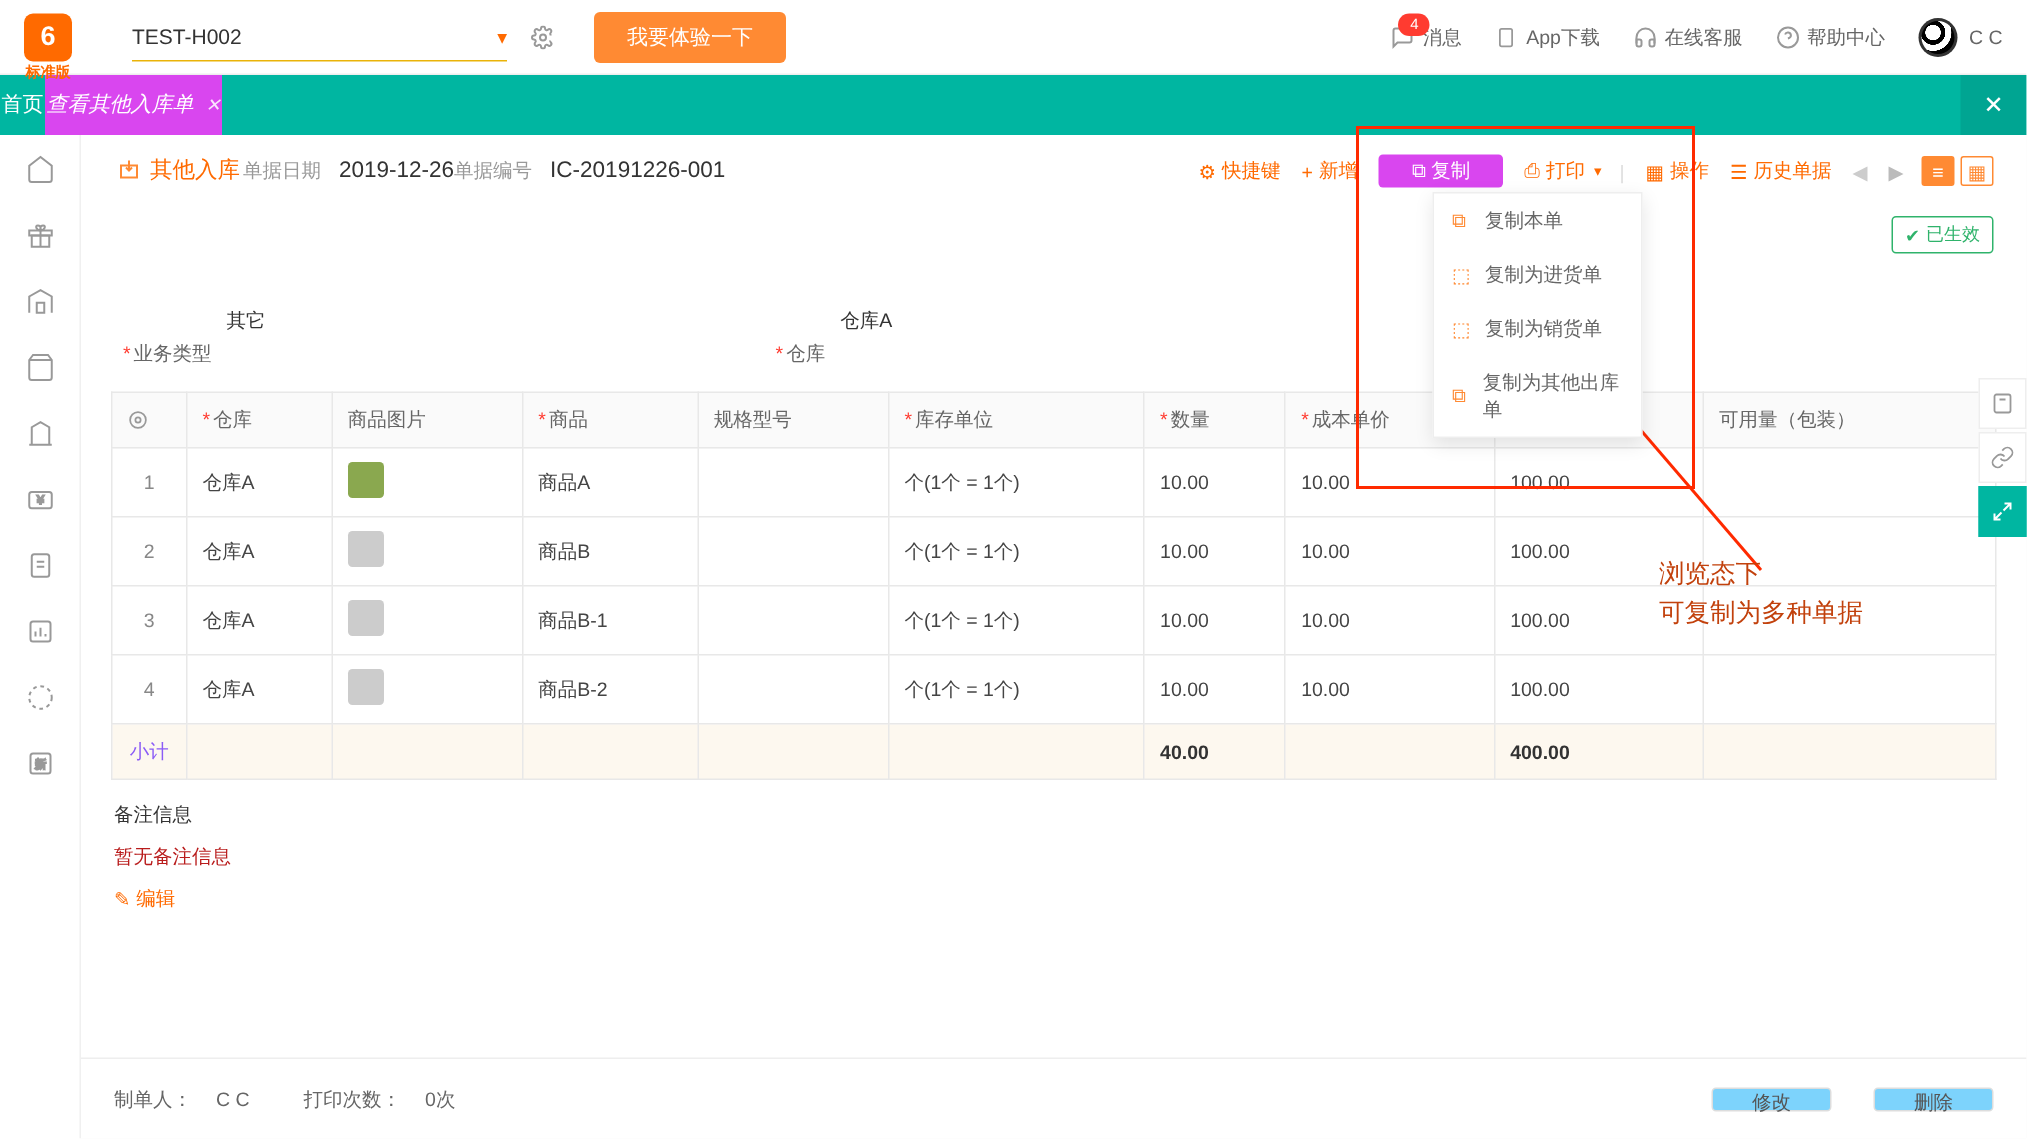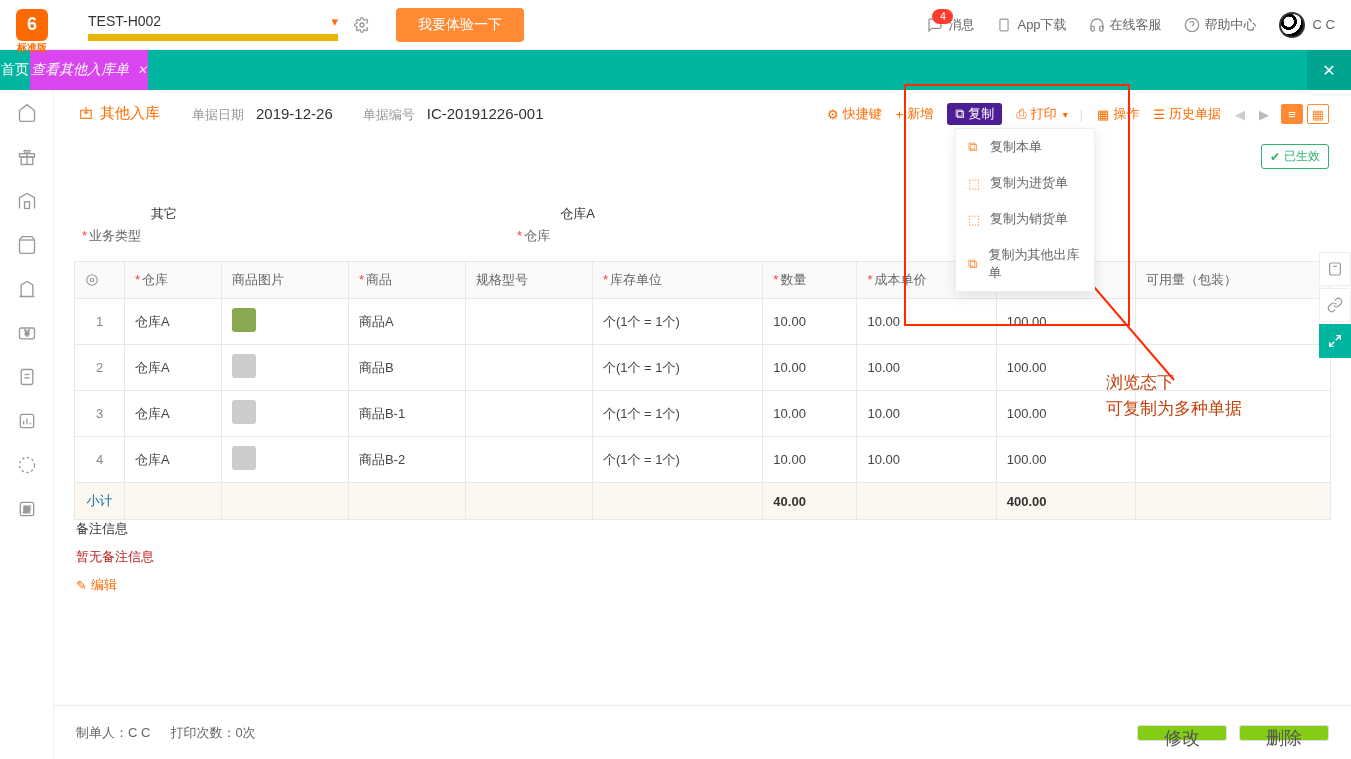--- a/index.html
+++ b/index.html
@@ -3,21 +3,21 @@
 <meta charset="utf-8">
 <style>
 *{margin:0;padding:0;box-sizing:border-box;font-family:"Microsoft YaHei","PingFang SC",sans-serif;}
 body{background:#fff;font-size:13px;color:#333;overflow:hidden;}
 .app{display:flex;flex-direction:column;width:1351px;height:759px;}
 
 
 .topbar{height:50px;display:flex;align-items:center;padding:0 16px;border-bottom:1px solid #eee;background:#fff;}
 .logo{width:32px;height:32px;background:#ff6a00;border-radius:6px;display:flex;align-items:center;justify-content:center;color:#fff;font-weight:bold;font-size:18px;position:relative;}
 .logo-sub{position:absolute;bottom:-14px;left:0;width:32px;text-align:center;font-size:10px;color:#ff6a00;}
-.shop-select{margin-left:40px;width:250px;height:32px;border-bottom:7px solid #eab308;display:flex;align-items:center;justify-content:space-between;color:#333;cursor:pointer;}
+.shop-select{margin-left:40px;width:250px;height:32px;border-bottom:1px solid #eab308;display:flex;align-items:center;justify-content:space-between;color:#333;cursor:pointer;}
 .shop-select .v{font-size:14px;}
 .shop-select .caret{color:#ff6a00;}
 .gear-top{margin-left:16px;color:#999;cursor:pointer;}
 .trial-btn{margin-left:26px;background:#ff8a33;color:#fff;height:34px;padding:0 22px;border:none;border-radius:4px;cursor:pointer;font-size:14px;}
 .topbar-spacer{flex:1;}
 .top-link{display:flex;align-items:center;gap:5px;color:#666;margin-left:22px;cursor:pointer;font-size:13px;}
 .top-link .ic{width:16px;height:16px;display:inline-flex;align-items:center;justify-content:center;color:#999;font-size:15px;}
 .badge{position:relative;}
 .badge::after{content:attr(data-badge);position:absolute;top:-8px;right:-10px;background:#ff3b30;color:#fff;font-size:10px;min-width:15px;height:15px;border-radius:8px;display:flex;align-items:center;justify-content:center;padding:0 3px;}
 .avatar{width:26px;height:26px;border-radius:50%;background:#333;display:inline-block;margin-left:22px;position:relative;overflow:hidden;}
@@ -35,27 +35,27 @@
 
 .bodywrap{flex:1;display:flex;min-height:0;}
 .sidebar{width:54px;background:#fff;border-right:1px solid #f0f0f0;display:flex;flex-direction:column;align-items:center;padding-top:12px;gap:22px;color:#999;}
 .sidebar .sic{width:22px;height:22px;display:flex;align-items:center;justify-content:center;cursor:pointer;font-size:18px;}
 .main{flex:1;background:#f5f6f7;padding:0;position:relative;min-width:0;display:flex;flex-direction:column;}
 .card{background:#fff;margin:0;flex:1;display:flex;flex-direction:column;min-height:0;position:relative;}
 
 
 .chead{height:48px;display:flex;align-items:center;padding:0 22px;position:relative;}
 .ctab{display:flex;align-items:center;gap:6px;color:#ff6a00;font-size:15px;font-weight:500;border-bottom:2px solid transparent;height:100%;padding:0 2px;}
-.meta{margin-left:30px;color:#999;font-size:13px;}
+.meta{color:#999;font-size:13px;}
 .meta b{color:#333;font-weight:normal;margin-left:8px;}
 .chead-spacer{flex:1;}
 .tool{display:flex;align-items:center;gap:4px;color:#999;margin-left:14px;cursor:pointer;font-size:13px;}
 .tool.orange{color:#ff6a00;}
 .tool .ti{font-size:13px;}
-.tool-copy{background:#4c1d95;color:#fff;padding:2px 8px;border-radius:3px;}
+.tool-copy{background:#d946ef;color:#fff;padding:2px 22px;border-radius:3px;}
 .tool-sep{color:#ddd;margin-left:12px;}
 .viewbtns{display:flex;gap:4px;margin-left:12px;}
 .vb{width:22px;height:20px;border:1px solid #ff8a33;border-radius:2px;display:flex;align-items:center;justify-content:center;cursor:pointer;}
 .vb.on{background:#ff8a33;color:#fff;}
 .vb.off{color:#ff8a33;}
 
 
 .statusrow{padding:6px 22px 14px;display:flex;justify-content:flex-end;}
 .status{border:1px solid #2fb36b;color:#2fb36b;border-radius:3px;padding:3px 8px;font-size:12px;display:flex;align-items:center;gap:4px;}
 
@@ -70,32 +70,32 @@
 
 .twrap{padding:0 20px;}
 table{width:100%;border-collapse:collapse;font-size:13px;}
 th,td{border:1px solid #e8e8e8;padding:9px 10px;text-align:left;color:#444;}
 th{background:#fafafa;color:#666;font-weight:normal;}
 th .req{color:#ff3b30;margin-right:2px;}
 td.idx,th.idx{text-align:center;width:50px;color:#888;}
 .pimg{width:24px;height:24px;background:#8aa84f;border-radius:3px;display:inline-block;}
 .pimg.g{background:#ccc;}
 tr.sub td{background:#fdf8ef;font-weight:bold;color:#333;}
-tr.sub td:first-child{font-weight:normal;color:#0369a1;text-align:center;}
-
-
-.remarks{padding:0 22px;}
+tr.sub td:first-child{font-weight:normal;color:#8b5cf6;text-align:center;}
+
+
+.remarks{padding:14px 22px;}
 .remarks h4{font-size:13px;font-weight:normal;color:#333;margin-bottom:10px;}
 .remarks .none{color:#b91c1c;font-size:13px;margin-bottom:10px;}
 .editlnk{color:#ff6a00;font-size:13px;cursor:pointer;display:flex;align-items:center;gap:4px;}
 
 
-.footer{height:54px;border-top:1px solid #eee;background:#fff;display:flex;align-items:center;padding:0 22px;font-size:13px;color:#666;}
+.footer{height:54px;border-top:1px solid #eee;background:#fff;display:flex;align-items:center;padding:0 22px;font-size:13px;color:#666;gap:16px;}
 .footer .sp{flex:1;}
-.fbtn{height:16px;padding:0 26px;border:1px solid #ddd;background:#84cc16;border-radius:3px;margin-left:12px;cursor:pointer;font-size:18px;color:#555;}
+.fbtn{height:16px;padding:0 26px;border:1px solid #ddd;background:#7dd3fc;border-radius:3px;margin-left:12px;cursor:pointer;font-size:13px;color:#555;}
 
 
 .rightrail{position:absolute;right:0;top:252px;width:32px;display:flex;flex-direction:column;gap:2px;}
 .rr{width:32px;height:34px;background:#fff;border:1px solid #eee;display:flex;align-items:center;justify-content:center;color:#999;cursor:pointer;}
 .rr.teal{background:#00b6a1;color:#fff;border-color:#00b6a1;}
 
 
 .anno-box{position:absolute;border:2px solid #ff2a00;pointer-events:none;}
 .anno-arrow{position:absolute;pointer-events:none;}
 .anno-text{position:absolute;color:#c2410c;font-size:17px;line-height:1.5;pointer-events:none;}

